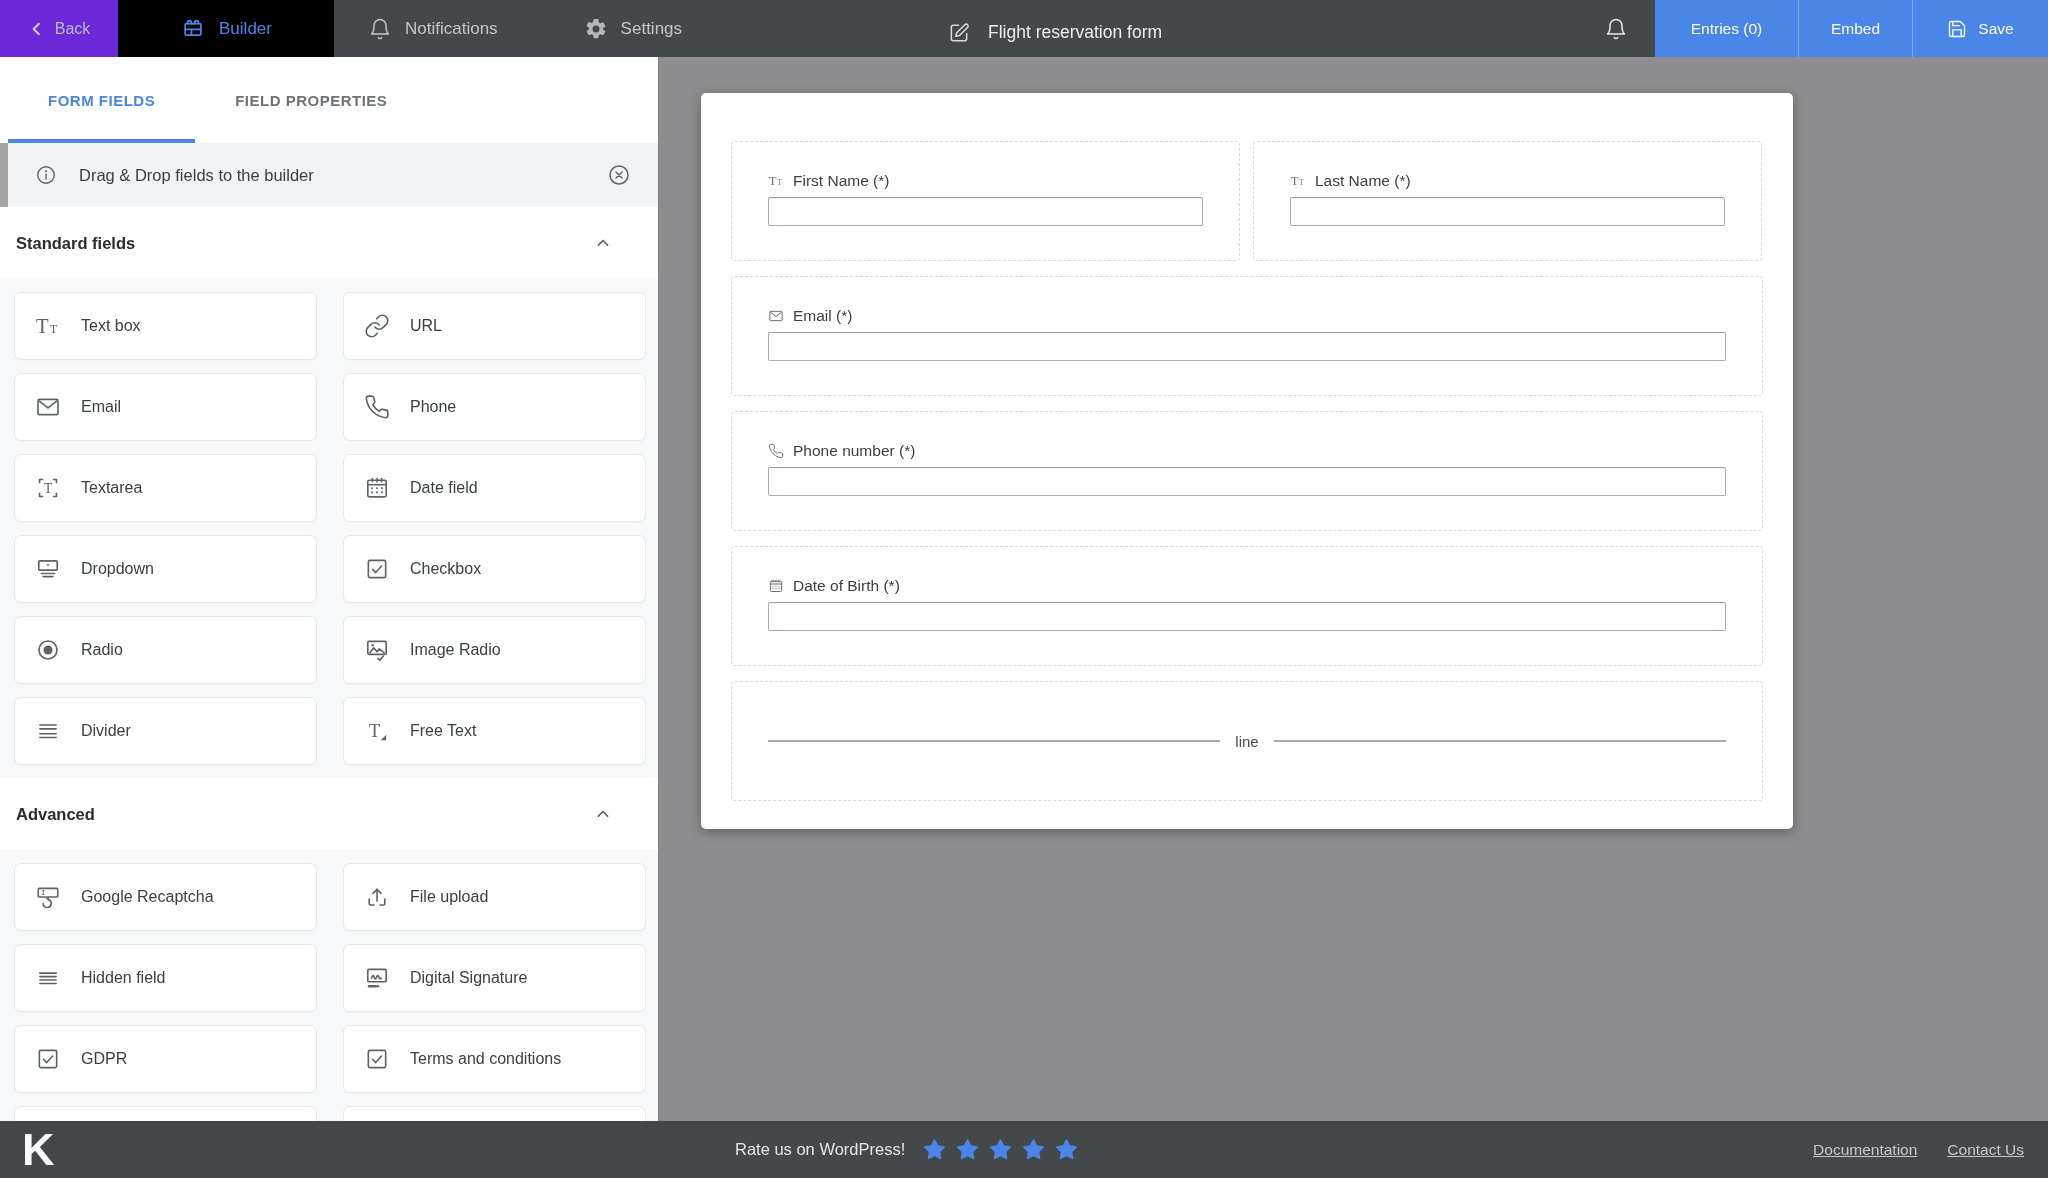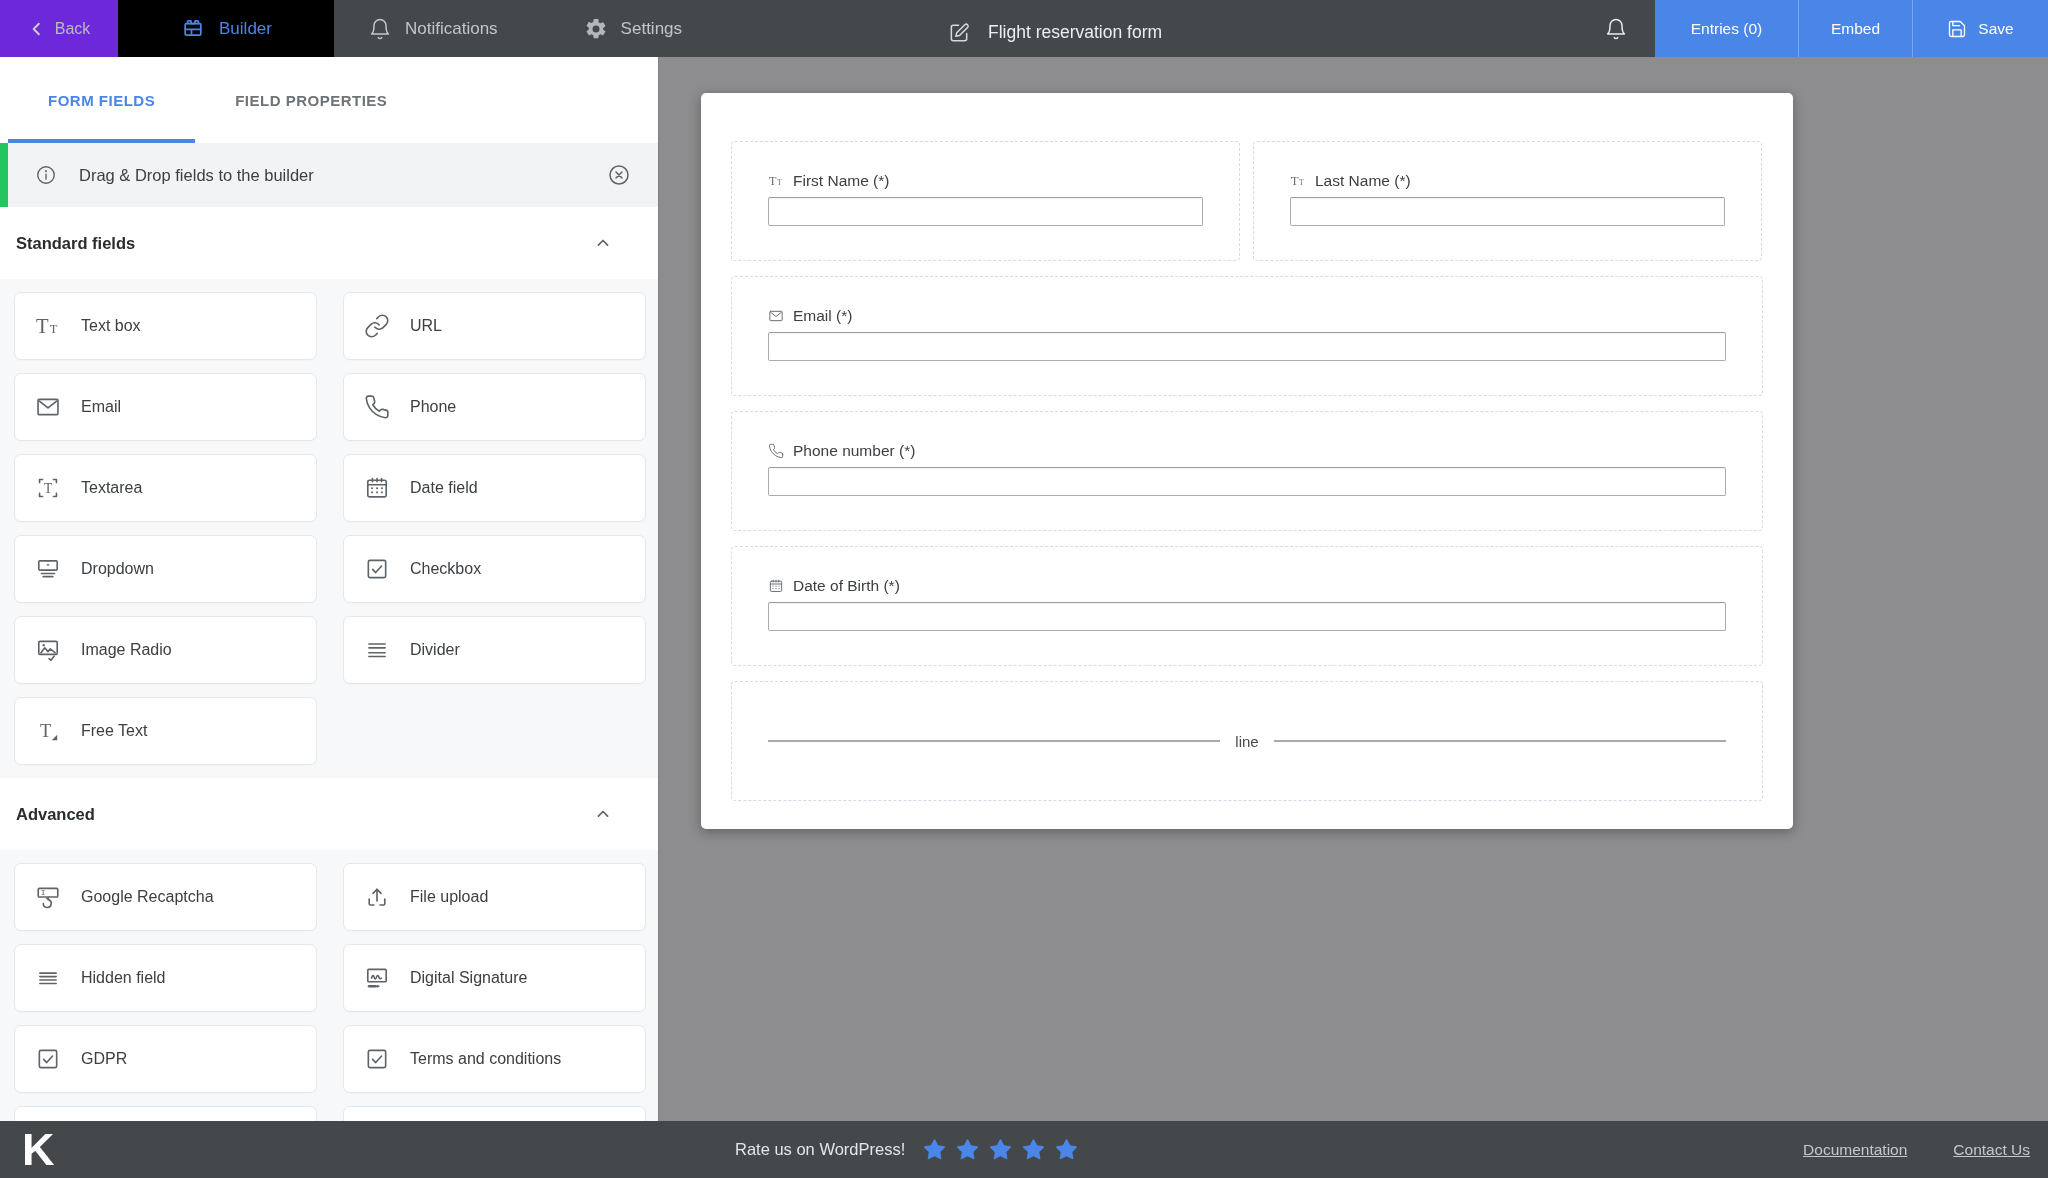--- a/index.html
+++ b/index.html
@@ -17,21 +17,21 @@
   .tb-item .icon { color:#c3c6c9; }
   .tb-title { position:absolute; left:948px; top:10px; height:44px; display:flex; align-items:center; gap:17px; color:#eceeef; font-size:17.5px; }
   .tb-title .icon { color:#d7d9db; cursor:pointer; }
   .tb-right { margin-left:auto; display:flex; align-items:stretch; }
   .tb-bell { display:flex; align-items:center; margin-right:27px; color:#e8eaeb; cursor:pointer; }
   .tb-btn { display:flex; align-items:center; justify-content:center; gap:11px; background:var(--accent); color:#fff; font-size:15.5px; cursor:pointer; border-left:1px solid rgba(255,255,255,.28); }
   .tb-btn:first-of-type { border-left:none; }
   .w-entries{width:143px;} .w-embed{width:114px;} .w-save{width:136px;}
 
   
-  .sidebar { position:absolute; top:57px; left:0; width:658px; height:1121px; background:#22c55e; overflow:hidden; z-index:10; box-shadow:1px 0 0 rgba(0,0,0,.08); }
+  .sidebar { position:absolute; top:57px; left:0; width:658px; height:1121px; background:#a3a3a3; overflow:hidden; z-index:10; box-shadow:1px 0 0 rgba(0,0,0,.08); }
   .side-tabs { height:86px; display:flex; align-items:stretch; padding-left:8px; background:#fff; }
   .stab { display:flex; align-items:center; padding:0 40px; font-size:15px; font-weight:700; letter-spacing:.5px; color:#6e7377; position:relative; cursor:pointer; }
   .stab.active { color:var(--accent); }
   .stab.active::after { content:''; position:absolute; left:0; right:0; bottom:0; height:4px; background:var(--accent); }
   .hint-bar { height:64px; background:#f1f3f4; display:flex; align-items:center; padding:0 27px; gap:22px;margin-left:8px; }
   .hint-bar .icon { color:#5f6368; }
   .hint-text { flex:1; font-size:16.5px; color:#3c4043; }
   .hint-close { cursor:pointer; }
   .sec-head { height:72px; background:#fff; display:flex; align-items:center; justify-content:space-between; padding:0 45px 0 16px; cursor:pointer; }
   .sec-title { font-size:16.5px; font-weight:700; color:#292d30; }
@@ -53,21 +53,21 @@
   .fcont.divider { display:flex; align-items:center; padding:0 36px; }
   .dline { flex:1; border-top:2px solid #a6aaae; }
   .dtext { margin:0 15px; font-size:15px; color:#46494d; }
 
   
   .footer { position:absolute; bottom:0; left:0; width:2048px; height:57px; background:var(--bar); z-index:40; display:flex; align-items:center; }
   .flogo { margin-left:22px; font-size:45px; font-weight:700; color:#fff; line-height:1; letter-spacing:-1px; }
   .rate-group { position:absolute; left:735px; top:0; height:57px; display:flex; align-items:center; gap:9px; cursor:pointer; }
   .rate-text { font-size:16.5px; color:#e4e6e8; margin-right:8px; }
   .stars { display:flex; align-items:center; gap:8px; color:var(--accent); }
-  .flinks { margin-left:auto; display:flex; gap:46px; padding-right:18px; }
+  .flinks { margin-left:auto; display:flex; gap:30px; padding-right:24px; }
   .flink { font-size:15.5px; color:#c6c9cb; text-decoration:underline; cursor:pointer; }
 </style>
 </head>
 <body>
 
 <header class="topbar">
   <div class="tb-back">
     <span class="icon">
         <svg width="18" height="18" viewBox="0 0 24 24" fill="none" stroke="currentColor" stroke-width="1.5" stroke-linecap="round" stroke-linejoin="round">
           <path d="M14.5 5 7.5 12l7 7" stroke-width="2.4"></path>
@@ -246,20 +246,29 @@
        <span class="card-label">Dropdown</span>
      </div>
           <div class="card">
        <span class="icon">
               <svg width="26" height="26" viewBox="0 0 24 24" fill="none" stroke="currentColor" stroke-width="1.5" stroke-linecap="round" stroke-linejoin="round">
                 <rect x="4" y="4" width="16" height="16" rx="1.5"></rect>
                 <path d="M8 12.4l2.8 2.9 5.4-6"></path>
               </svg>
             </span>
        <span class="card-label">Checkbox</span>
+     </div>
+          <div class="card">
+       <span class="icon">
+              <svg width="26" height="26" viewBox="0 0 24 24" fill="none" stroke="currentColor" stroke-width="1.5" stroke-linecap="round" stroke-linejoin="round">
+                <circle cx="12" cy="12" r="8.3"></circle>
+                <circle cx="12" cy="12" r="4.2" fill="currentColor" stroke="none"></circle>
+              </svg>
+            </span>
+       <span class="card-label">Radio</span>
      </div>
           <div class="card">
        <span class="icon">
               <svg width="26" height="26" viewBox="0 0 24 24" fill="none" stroke="currentColor" stroke-width="1.5" stroke-linecap="round" stroke-linejoin="round">
                 <rect x="3.5" y="4" width="17" height="12" rx="1"></rect>
                 <circle cx="8" cy="7.5" r="1.1" fill="currentColor" stroke="none"></circle>
                 <path d="M5.5 14.5l3.5-4.5 3 3.5 2-2.5 4.5 3.5"></path>
                 <path d="M13 19.9l1.7 1.6 3.1-3.9"></path>
               </svg>
             </span>

